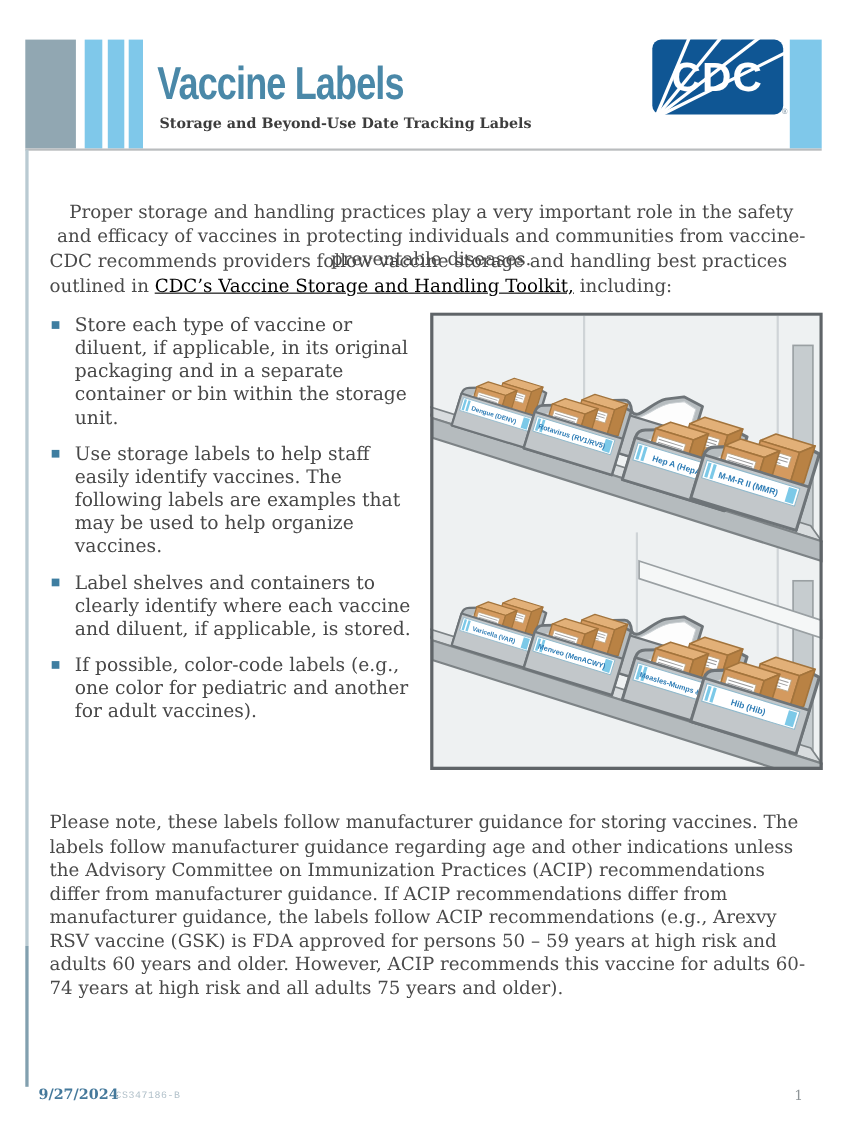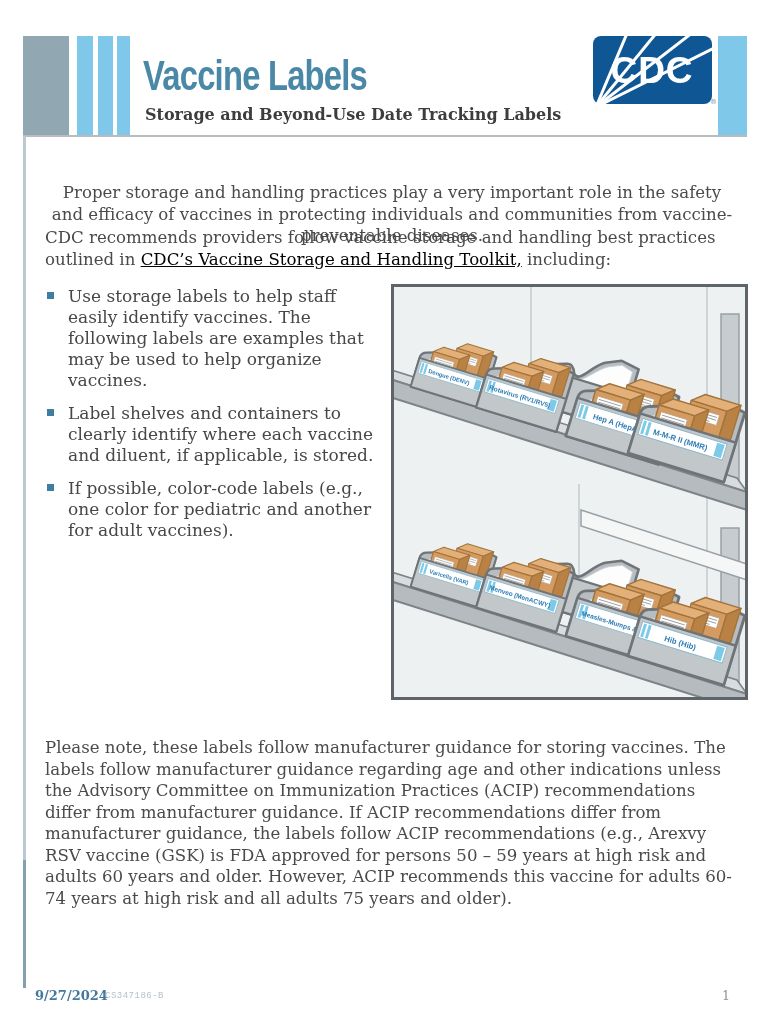--- a/index.html
+++ b/index.html
@@ -10,21 +10,21 @@
   .hdr-stripe{position:absolute;top:36px;height:99px;background:#7fc8ea;}
   .st1{left:77px;width:16px;}
   .st2{left:98px;width:15px;}
   .st3{left:117px;width:13px;}
   .st-right{position:absolute;left:718px;top:36px;width:29px;height:99px;background:#7fc8ea;}
   .hdr-rule{position:absolute;left:23px;top:135px;width:724px;height:2px;background:#b9bcbe;}
   .title{position:absolute;left:143px;top:52px;margin:0;
          font-family:"Liberation Sans", sans-serif;font-weight:700;font-size:42px;
          letter-spacing:-1px;color:#4a88a8;transform:scaleX(0.78);transform-origin:left top;
          white-space:nowrap;}
-  .subtitle{position:absolute;left:145px;top:105px;margin:0;font-size:16px;font-weight:700;
+  .subtitle{position:absolute;left:145px;top:105px;margin:0;font-size:13px;font-weight:700;
             color:#3d3d3d;white-space:nowrap;}
   .cdc-logo{position:absolute;left:592px;top:35px;width:124px;height:72px;}
   
   .left-rule{position:absolute;left:23px;top:136px;width:3px;height:852px;
              background:linear-gradient(180deg,#b9cad2 0%,#b9cad2 85%,#82a0af 85%,#82a0af 100%);}
   
   .p-intro{position:absolute;left:45px;width:694px;margin:0;font-size:16.6px;line-height:21.5px;}
   .p1{top:182px;text-align:center;}
   .p2{top:227px;}
   .lnk{color:#000000;text-decoration:underline;cursor:pointer;}
@@ -68,20 +68,24 @@
   </div>
 
   <div class="left-rule"></div>
 
   <p class="p-intro p1">Proper storage and handling practices play a very important role in the safety and efficacy of vaccines in protecting individuals and communities from vaccine-preventable diseases.</p>
   <p class="p-intro p2"><span>CDC recommends providers follow vaccine storage and handling best practices outlined in </span><a class="lnk" href="#">CDC’s Vaccine Storage and Handling Toolkit,</a><span> including:</span></p>
 
   <ul class="bullets">
     <li>
         <span class="sq"></span>
+        <span>Store each type of vaccine or diluent, if applicable, in its original packaging and in a separate container or bin within the storage unit.</span>
+      </li>
+    <li>
+        <span class="sq"></span>
         <span>Use storage labels to help staff easily identify vaccines. The following labels are examples that may be used to help organize vaccines.</span>
       </li>
     <li>
         <span class="sq"></span>
         <span>Label shelves and containers to clearly identify where each vaccine and diluent, if applicable, is stored.</span>
       </li>
     <li>
         <span class="sq"></span>
         <span>If possible, color-code labels (e.g., one color for pediatric and another for adult vaccines).</span>
       </li>

